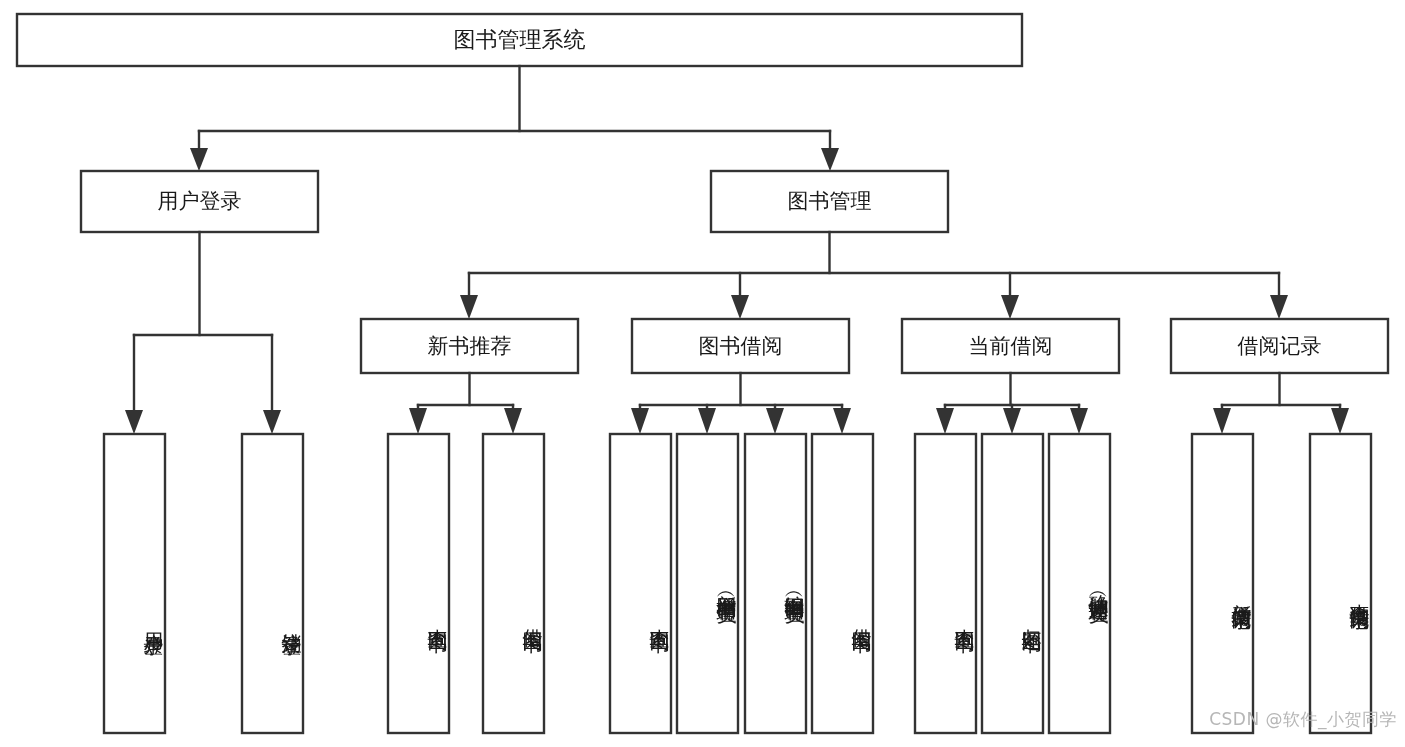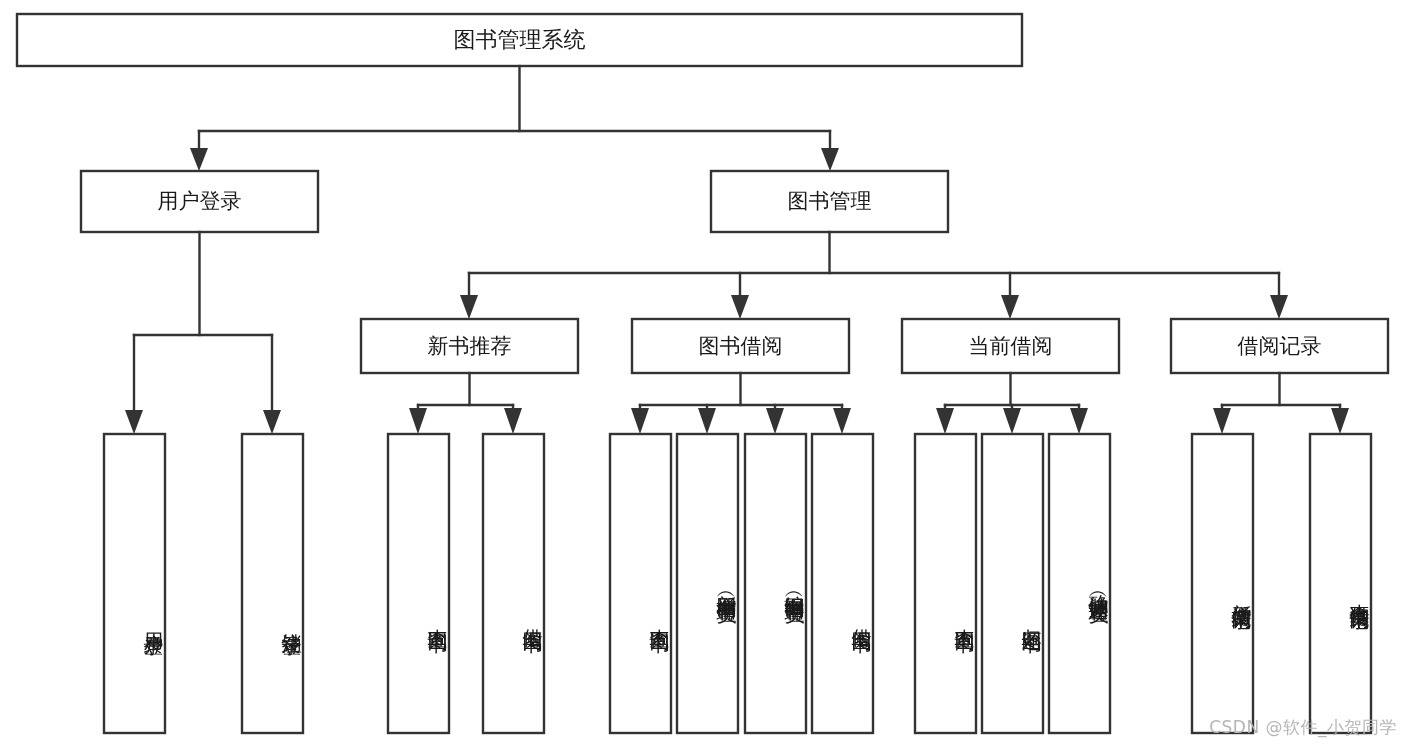--- a/index.html
+++ b/index.html
@@ -64,21 +64,21 @@
     letter-spacing: 1.5px;
     display: flex;
     align-items: flex-start;
     justify-content: center;
     pointer-events: none;
     text-align: center;
   }
   .watermark {
     position: absolute;
     right: 8px;
-    bottom: 8px;
+    bottom: 16px;
     font-family: "DejaVu Sans", "Liberation Sans", sans-serif;
     font-size: 17px;
     color: #b6b6b6;
     letter-spacing: 0.5px;
     white-space: nowrap;
   }
 </style>
 </head>
 <body>
 

